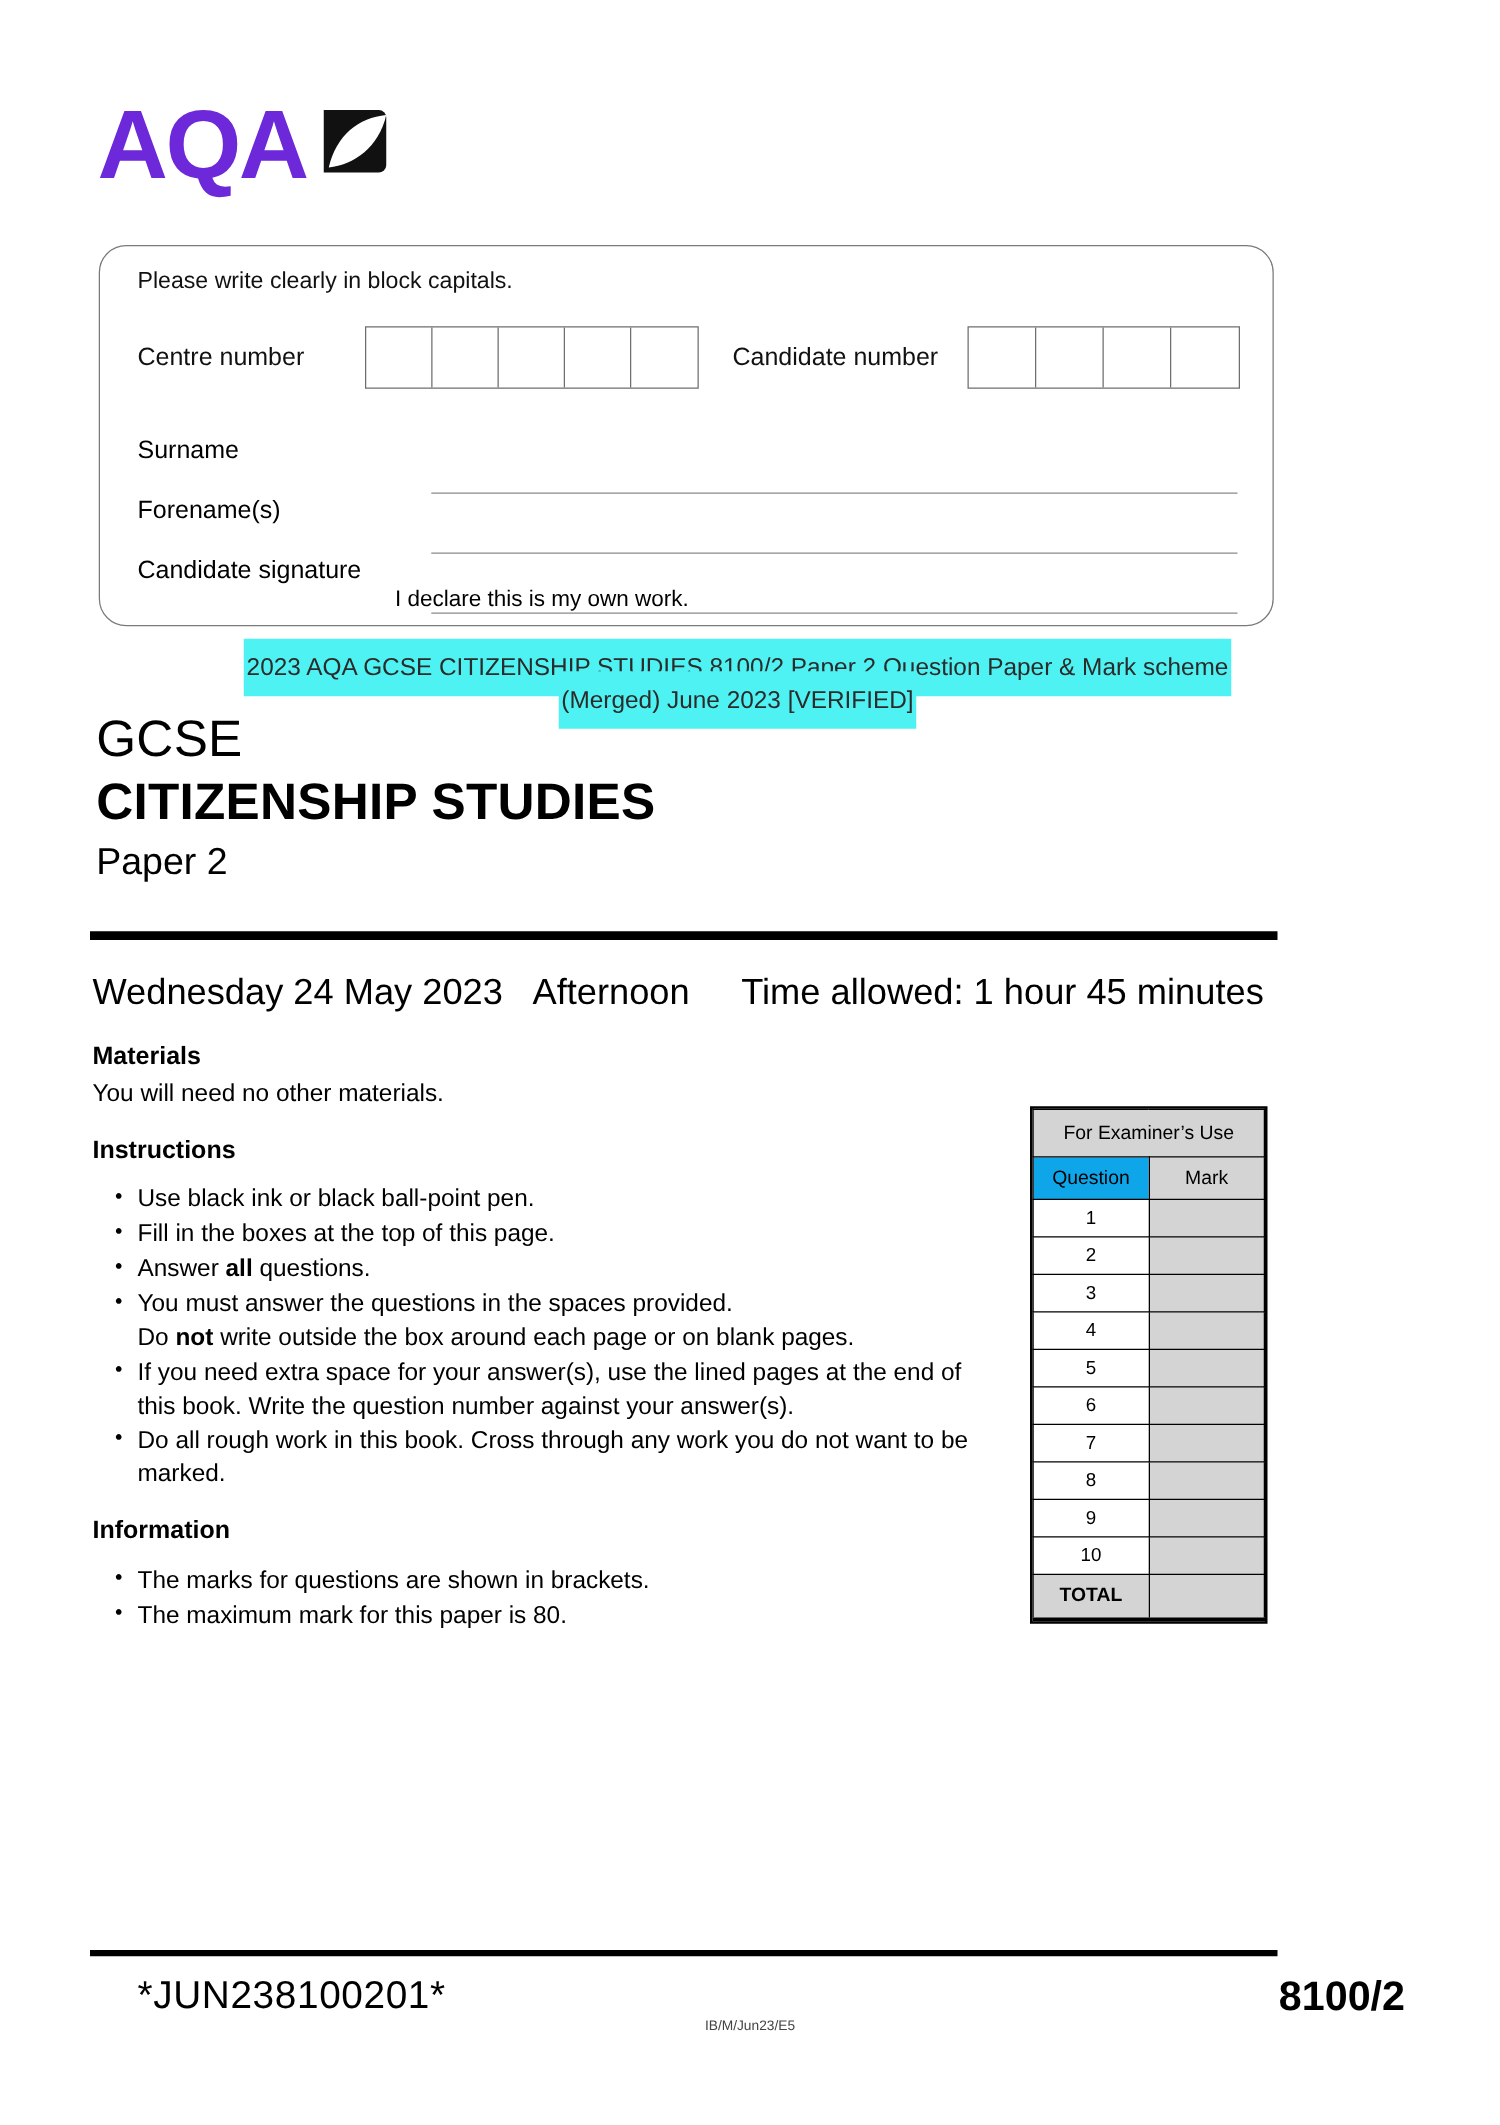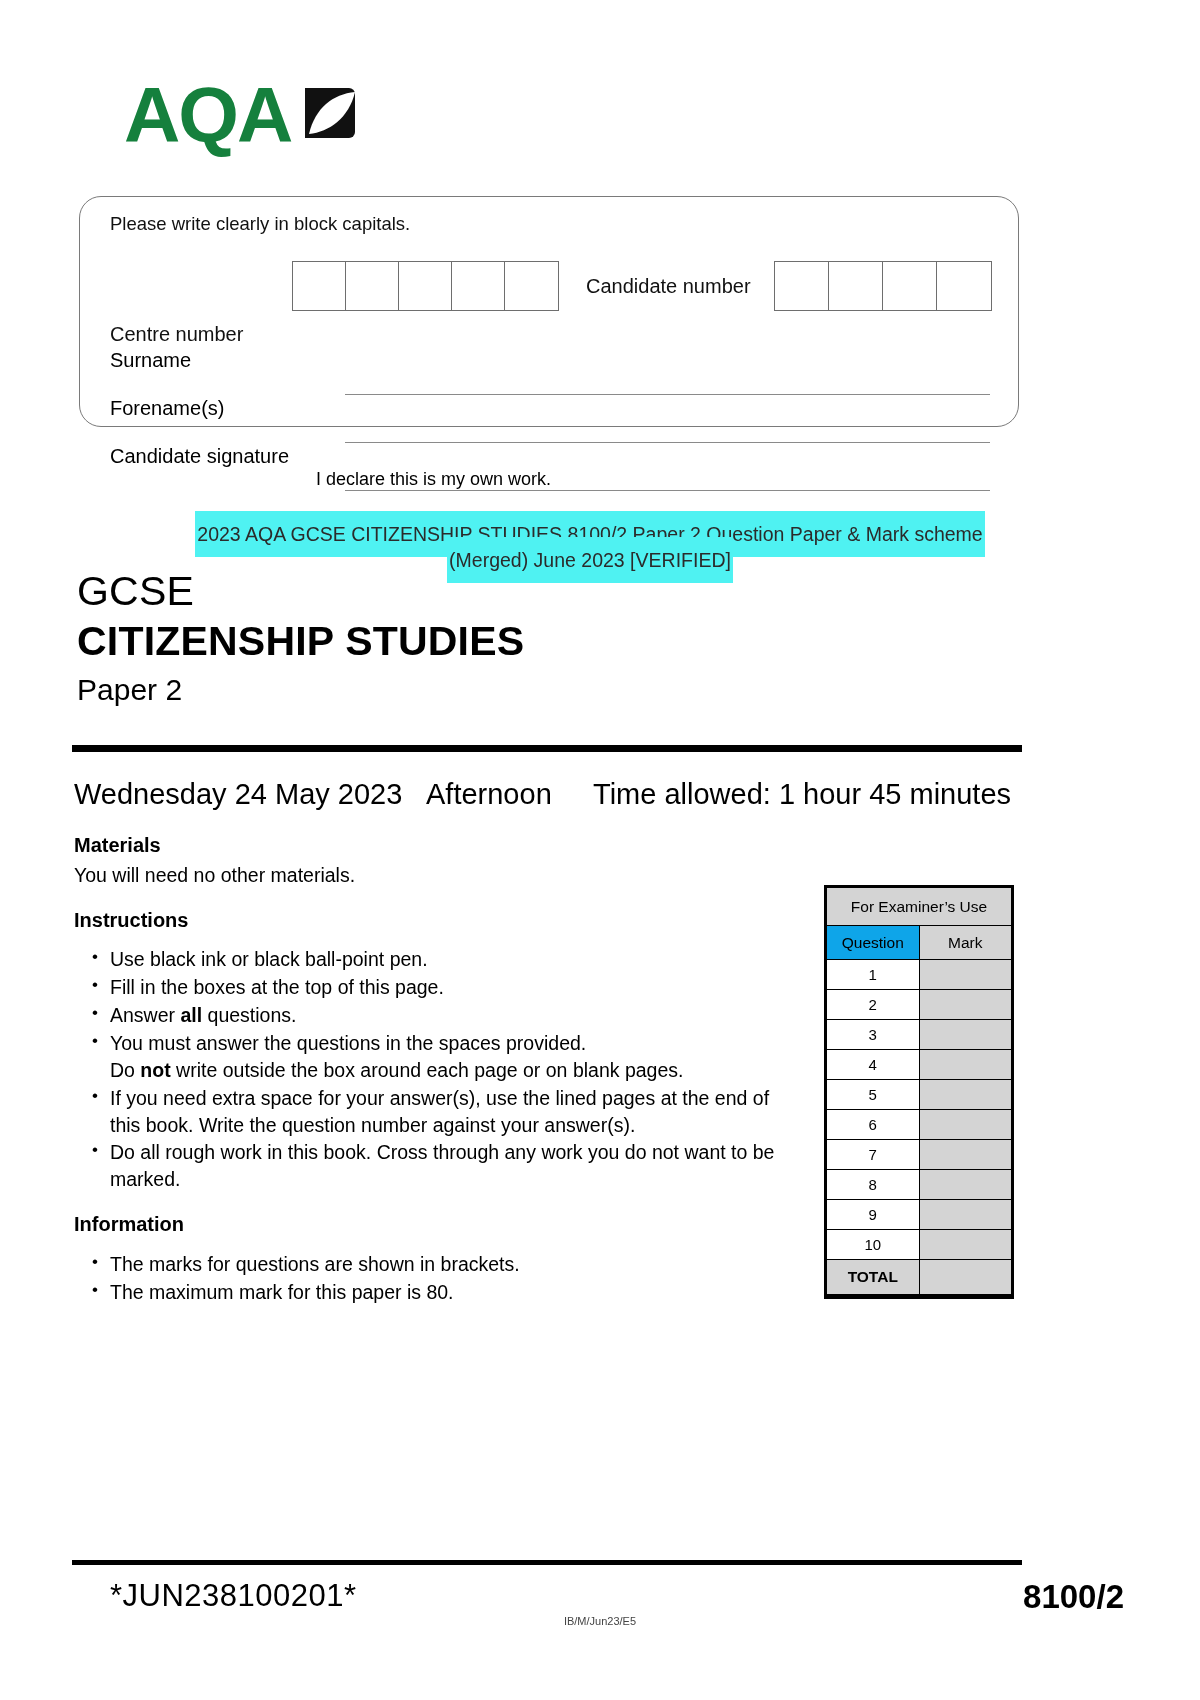--- a/index.html
+++ b/index.html
@@ -32,35 +32,34 @@
     top: 78px;
     display: flex;
     align-items: flex-start;
   }
   .logo-text {
     font-family: "Liberation Sans", sans-serif;
     font-weight: 700;
     font-size: 78px;
     letter-spacing: -2px;
     line-height: 0.95;
-    color: #15803d;
-    margin-left: 46px;
+    color: #6d28d9;
   }
   .logo-leaf {
     margin-left: 8px;
     margin-top: 4px;
   }
 
   
   .details-box {
     position: absolute;
     left: 79px;
     top: 196px;
     width: 940px;
-    height: 231px;
+    height: 305px;
     border: 1.5px solid #7a7a7a;
     border-radius: 22px;
     background: #fff;
   }
   .details-note {
     position: absolute;
     left: 30px;
     top: 16px;
     font-size: 18.5px;
     color: #111;
@@ -72,21 +71,21 @@
     top: 62px;
     width: 880px;
     height: 56px;
   }
   .lbl {
     font-size: 20px;
     color: #111;
   }
   .lbl-centre {
     position: absolute;
-    left: 0; top: 16px; margin-top: 48px;
+    left: 0; top: 16px;
   }
   .lbl-candidate {
     position: absolute;
     left: 476px; top: 16px;
   }
   .boxgrid {
     position: absolute;
     display: flex;
     border: 1px solid #6e6e6e;
     background: #fff;

